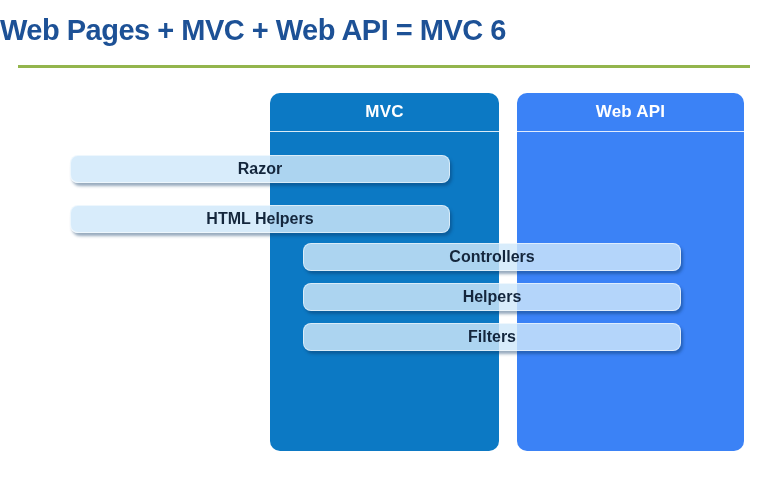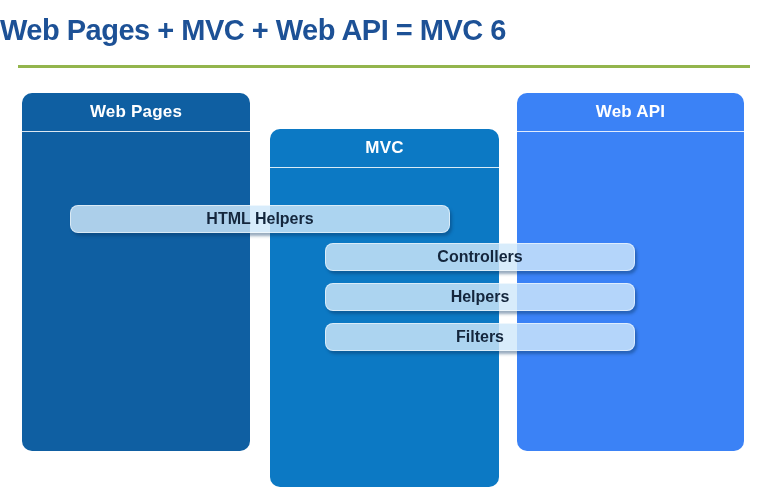--- a/index.html
+++ b/index.html
@@ -33,21 +33,21 @@
     background: #93b54d;
   }
 
   .col {
     position: absolute;
     top: 93px;
     height: 358px;
     border-radius: 10px;
   }
   .col-web-pages { left: 22px;  width: 228px; background: #0f5fa2; }
-  .col-mvc       { left: 270px; width: 229px; background: #0c79c4; margin-top: 36px; }
+  .col-mvc       { left: 270px; width: 229px; background: #0c79c4; }
   .col-web-api   { left: 517px; width: 227px; background: #3b82f6; }
 
   .col-header {
     height: 38px;
     display: flex;
     align-items: center;
     justify-content: center;
     border-bottom: 1px solid rgba(255,255,255,0.85);
     color: #ffffff;
     font-size: 17px;
@@ -68,48 +68,46 @@
     box-shadow: 2px 3px 3px rgba(9, 56, 101, 0.42);
     color: #14263c;
     font-size: 16px;
     font-weight: bold;
   }
   
   .pill.g1 { left: 70px;  width: 380px; }
   .pill.g1.r0 { top: 155px; }
   .pill.g1.r1 { top: 193px; margin-top: 12px; }
   
-  .pill.g2 { left: 325px; width: 310px; }
+  .pill.g2 { left: 303px; width: 378px; }
   .pill.g2.r0 { top: 243px; }
   .pill.g2.r1 { top: 283px; }
   .pill.g2.r2 { top: 323px; }
   .pill.g2.r3 { top: 363px; }
   .pill.g2.r4 { top: 403px; }
 </style>
 </head>
 <body>
 
 <div class="canvas">
 
   <h1 class="title">Web Pages + MVC + Web API = MVC 6</h1>
 
   <div class="divider"></div>
 
-  <div class="col col-web-pages">
-    <div class="col-header">Web Pages</div>
-  </div>
 
   <div class="col col-mvc">
     <div class="col-header">MVC</div>
   </div>
 
   <div class="col col-web-api">
     <div class="col-header">Web API</div>
   </div>
 
+  <div class="pill g1 r0">Razor</div>
 
   <div class="pill g1 r1">HTML Helpers</div>
 
   <div class="pill g2 r0">Controllers</div>
 
   <div class="pill g2 r1">Helpers</div>
 
   <div class="pill g2 r2">Filters</div>
 
 

